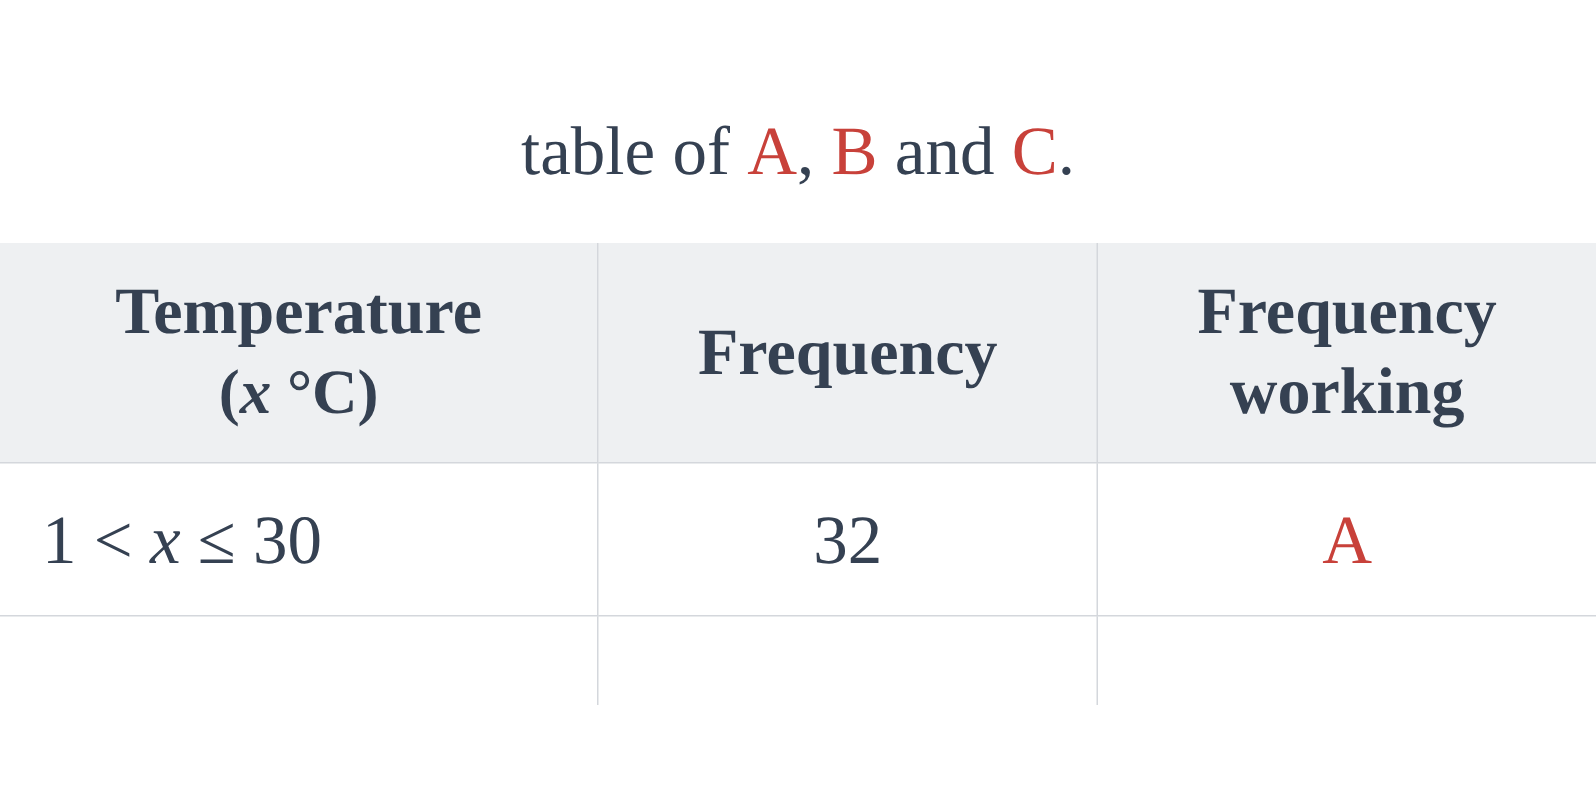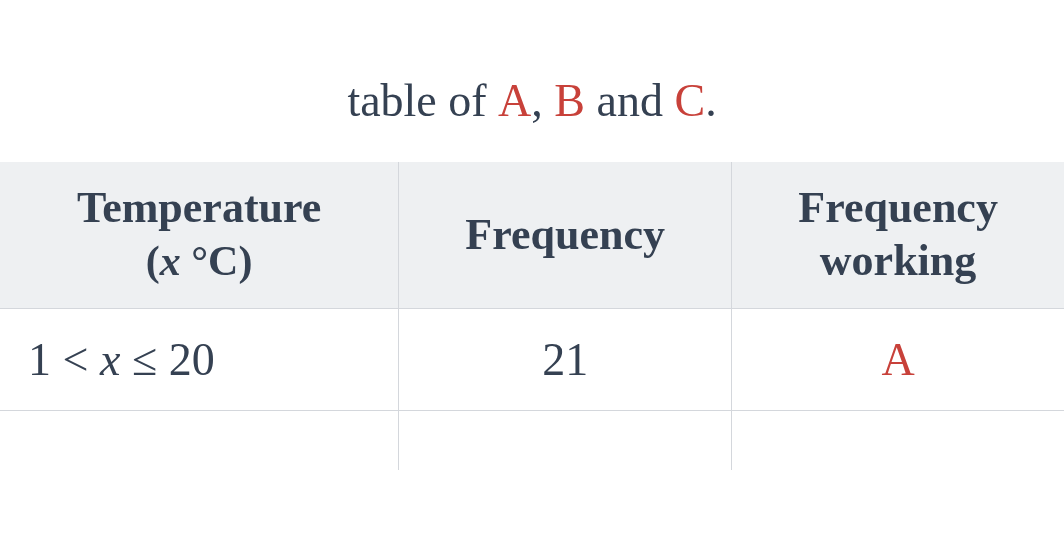--- a/index.html
+++ b/index.html
@@ -115,23 +115,23 @@
         <th>Frequency</th>
         <th>
           <span>Frequency</span><br>
           <span>working</span>
         </th>
       </tr>
     </thead>
     <tbody>
       <tr>
         <td class="temp-cell">
-          <span>1</span> &lt; <span class="math-var">x</span> ≤ <span>20</span>
+          <span>1</span> &lt; <span class="math-var">x</span> ≤ <span>30</span>
         </td>
-        <td>21</td>
+        <td>32</td>
         <td class="answer-cell">A</td>
       </tr>
       <tr class="row2">
         <td class="temp-cell partial"></td>
         <td class="partial"></td>
         <td class="answer-cell partial"></td>
       </tr>
     </tbody>
   </table>
 </div>

